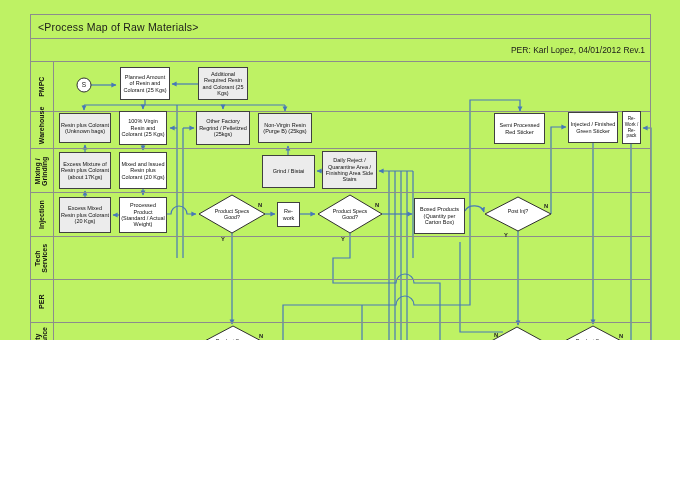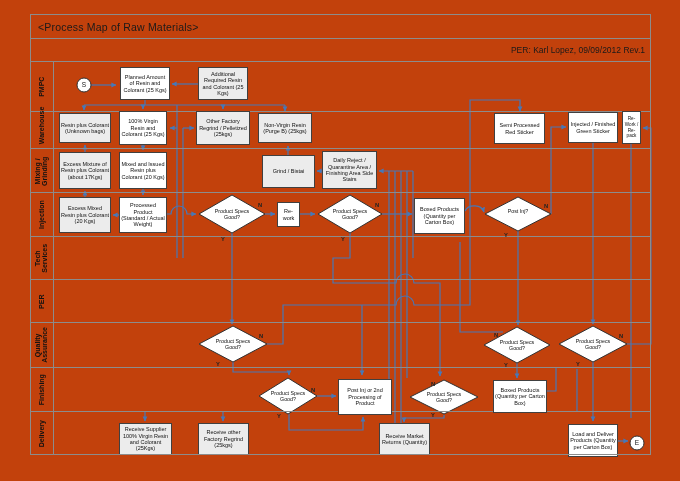--- a/index.html
+++ b/index.html
@@ -1,16 +1,16 @@
 <!DOCTYPE html>
 <html style="--lane-border: #8c8c8c; --box-border: #404040; --shaded: #ececec;"><head>
 <meta charset="utf-8">
 <style>
   html,body{margin:0;padding:0;background:#fff;}
-  #canvas{position:relative;width:680px;height:481px;background:#c2410c;
+  #canvas{position:relative;width:680px;height:340px;background:#bef264;
           font-family:"Liberation Sans","DejaVu Sans",sans-serif;overflow:hidden;}
   .frame{position:absolute;left:30px;top:14px;width:621px;height:441px;
          border:1px solid var(--lane-border);box-sizing:border-box;}
   .titlerow{position:absolute;left:30px;top:14px;width:621px;height:25px;box-sizing:border-box;
             border:1px solid var(--lane-border);display:flex;align-items:center;padding-left:7px;
             font-size:10.5px;color:#1a1a1a;letter-spacing:.2px;}
   .headrow{position:absolute;left:30px;top:39px;width:621px;height:23px;box-sizing:border-box;
            border-left:1px solid var(--lane-border);border-right:1px solid var(--lane-border);
            border-bottom:1px solid var(--lane-border);display:flex;align-items:center;
            justify-content:flex-end;padding-right:5px;font-size:8.5px;color:#1a1a1a;}
@@ -100,21 +100,21 @@
         <polygon points="233,326 267,344 233,362 199,344" fill="#fff" stroke="#303030" stroke-width="1"></polygon>
         <polygon points="517,327 550,345 517,363 484,345" fill="#fff" stroke="#303030" stroke-width="1"></polygon>
         <polygon points="593,326 627,344 593,362 559,344" fill="#fff" stroke="#303030" stroke-width="1"></polygon>
         <polygon points="288,378 317,396 288,414 259,396" fill="#fff" stroke="#303030" stroke-width="1"></polygon>
         <polygon points="444,380 478,397 444,414 410,397" fill="#fff" stroke="#303030" stroke-width="1"></polygon>
         <circle cx="84" cy="85" r="7" fill="#fff" stroke="#303030" stroke-width="1"></circle>
         <circle cx="637" cy="443" r="7" fill="#fff" stroke="#303030" stroke-width="1"></circle>
       </g>
   </svg>
   <div class="titlerow">&lt;Process Map of Raw Materials&gt;</div>
-  <div class="headrow">PER:  Karl Lopez, 09/09/2012 Rev.1</div>
+  <div class="headrow">PER:  Karl Lopez, 04/01/2012 Rev.1</div>
   <div id="lanes">
       <div class="lane" style="top: 62px; height: 50px;"></div>
       <div class="lanelabel" style="top: 62px; height: 50px;">
         <span style="width: 40px;">PMPC</span>
       </div>
       <div class="lane" style="top: 112px; height: 37px;"></div>
       <div class="lanelabel" style="top: 112px; height: 37px;">
         <span style="width: 27px;">Warehouse</span>
       </div>
       <div class="lane" style="top: 149px; height: 44px;"></div>

